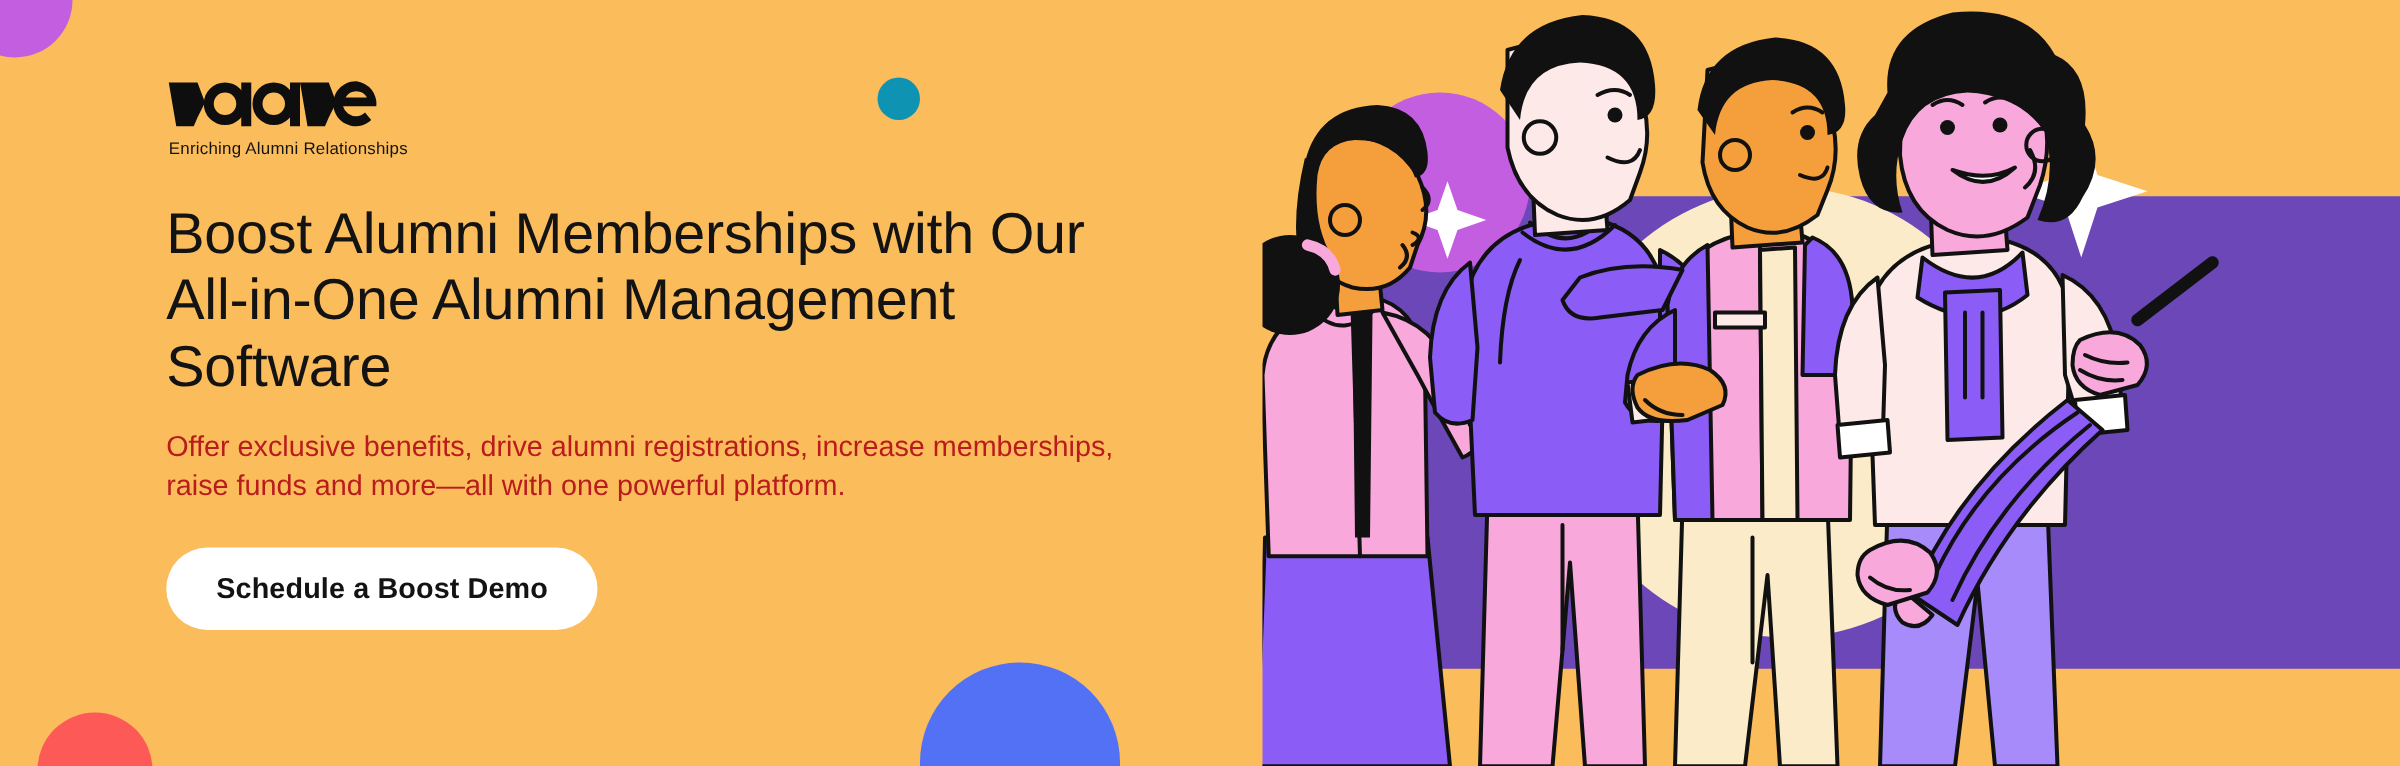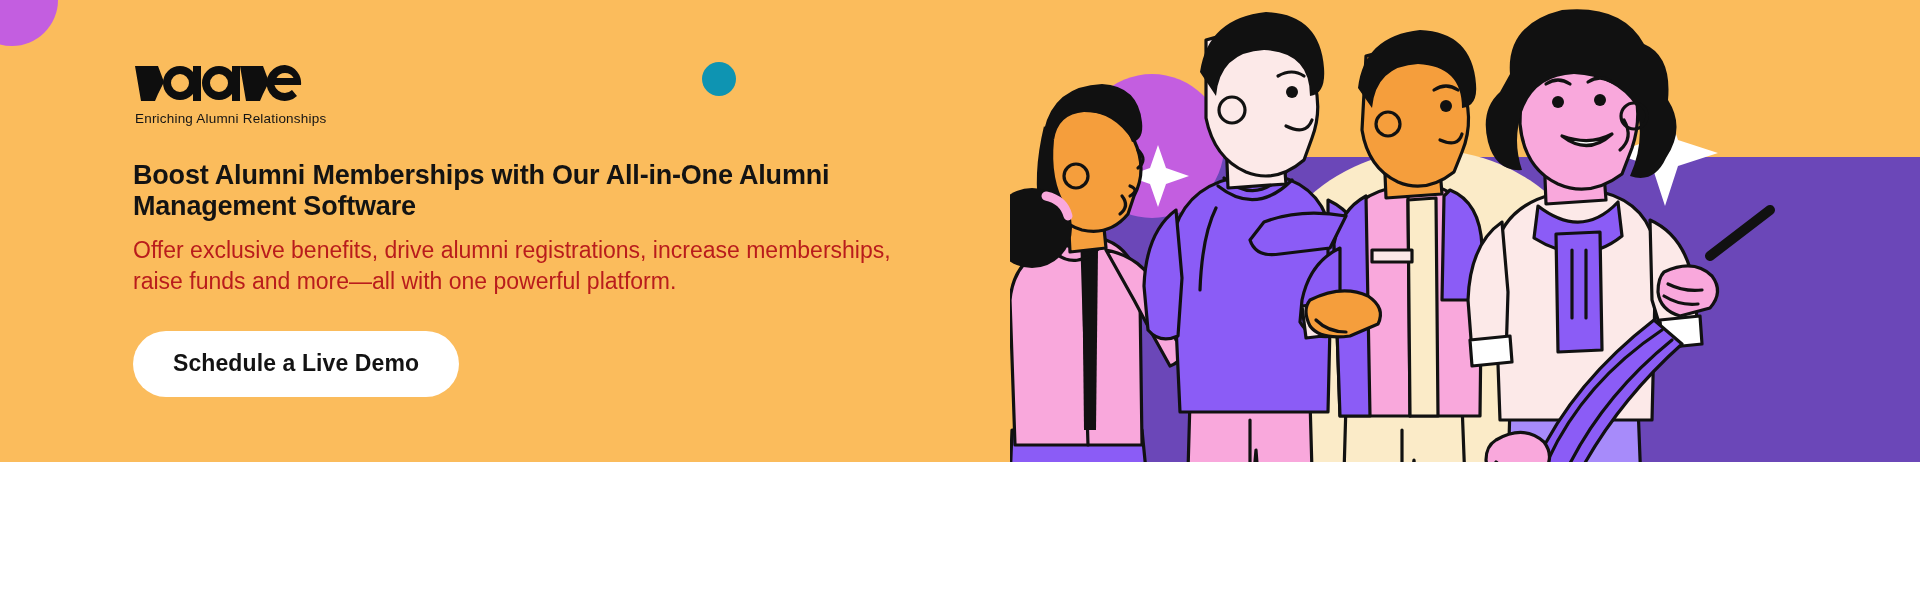--- a/index.html
+++ b/index.html
@@ -8,21 +8,21 @@
   html, body {
     width: 1920px;
     height: 613px;
     overflow: hidden;
     font-family: "Liberation Sans", sans-serif;
   }
 
   .banner {
     position: relative;
     width: 1920px;
-    height: 462px;
+    height: 613px;
     background: #FBBC5C;
     overflow: hidden;
   }
 
   
   .blob { position: absolute; border-radius: 50%; }
 
   .blob-topleft-purple {
     left: -34px; top: -46px;
     width: 92px; height: 92px;
@@ -57,27 +57,27 @@
 
   .logo-tagline {
     font-size: 13.5px;
     letter-spacing: .2px;
     color: #141414;
     margin-top: 5px;
     margin-left: 2px;
   }
 
   .headline {
-    font-size: 27px;
+    font-size: 46px;
     line-height: 1.16;
-    font-weight: 700;
+    font-weight: 400;
     color: #131313;
     letter-spacing: -0.2px;
     max-width: 790px;
-    margin-bottom: 12px;
+    margin-bottom: 22px;
   }
 
   .subhead {
     font-size: 23px;
     line-height: 1.35;
     color: #b91c1c;
     max-width: 790px;
     font-weight: 400;
     margin-bottom: 34px;
   }
@@ -133,21 +133,21 @@
           <path d="M152 5 a18 18 0 1 0 12 31 l-5 -6 a11 11 0 0 1 -7 3 a11 11 0 0 1 -10.6 -8 L168 25 a18 18 0 0 0 -16 -20 Z M152 13 a10 10 0 0 1 8.6 5 L143.5 18 a10 10 0 0 1 8.5 -5 Z"></path>
         </g>
       </svg>
       <div class="logo-tagline">Enriching Alumni Relationships</div>
     </div>
 
     <h1 class="headline">Boost Alumni Memberships with Our All-in-One Alumni Management Software</h1>
 
     <p class="subhead">Offer exclusive benefits, drive alumni registrations, increase memberships, raise funds and more—all with one powerful platform.</p>
 
-    <button class="cta-button">Schedule a Live Demo</button>
+    <button class="cta-button">Schedule a Boost Demo</button>
   </div>
 
   <div class="illustration">
     <svg viewBox="0 0 910 613" xmlns="http://www.w3.org/2000/svg" aria-hidden="true">
       <defs>
         <clipPath id="frame">
             <rect x="0" y="0" width="910" height="613"></rect>
           </clipPath>
       </defs>
       <g clip-path="url(#frame)">

